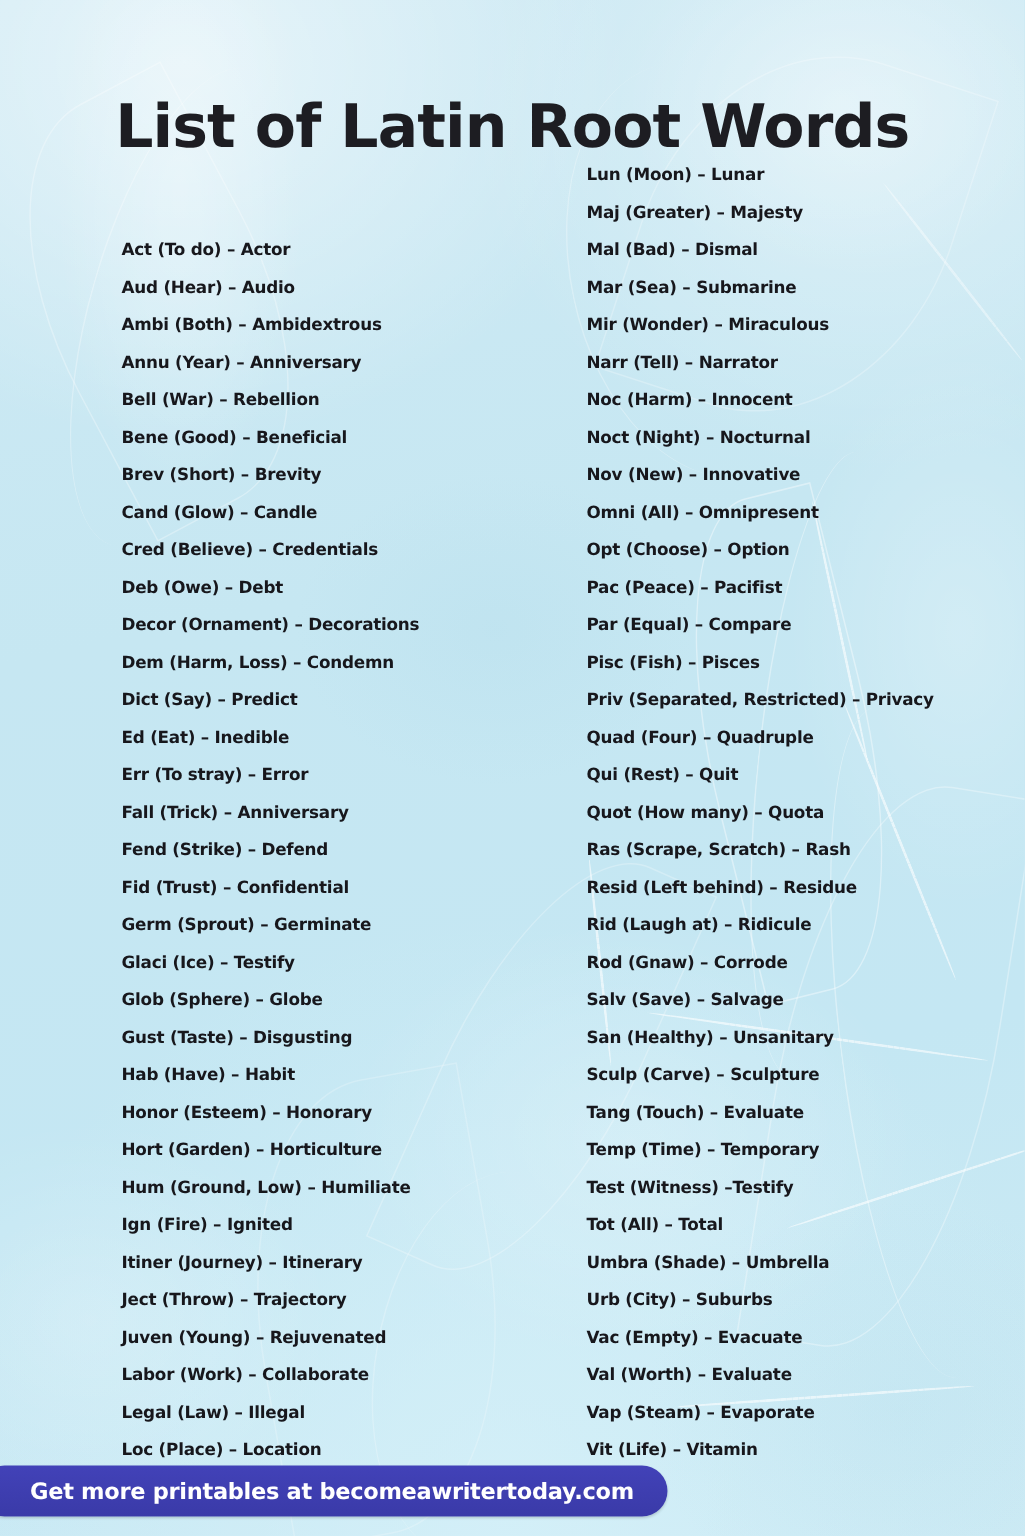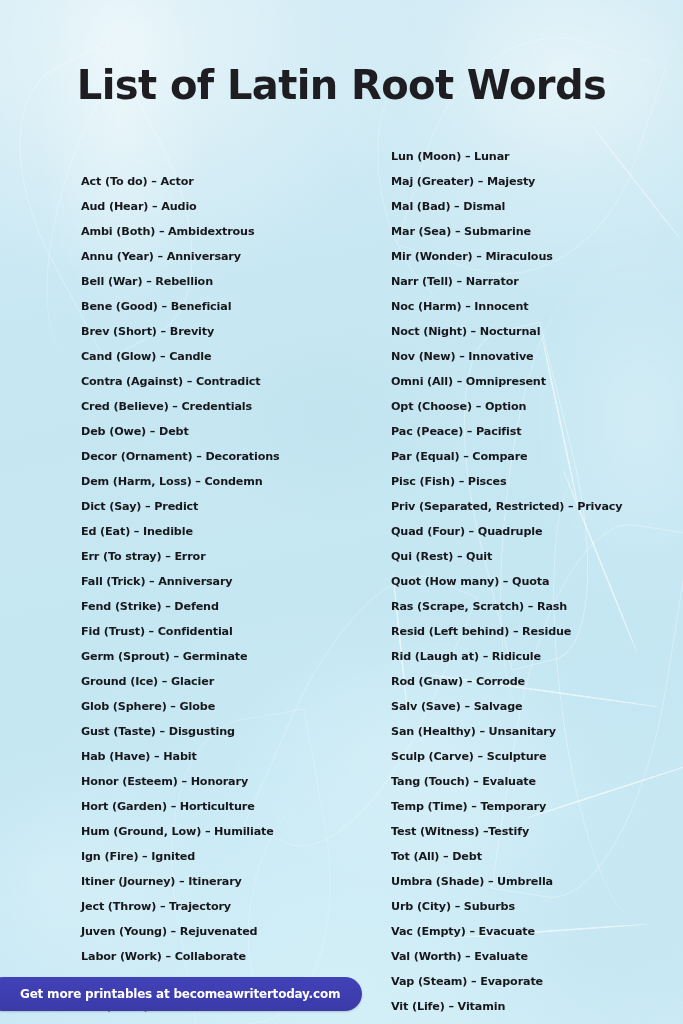--- a/index.html
+++ b/index.html
@@ -119,21 +119,21 @@
     top: 104px;
     width: 683px;
     display: flex;
     align-items: flex-end;
   }
 
   .column {
     box-sizing: border-box;
   }
   .col-left  { width: 310px; padding-left: 81px; }
-  .col-right { width: 373px; padding-left: 81px; margin-top: 40px; }
+  .col-right { width: 373px; padding-left: 81px; }
 
   .entry {
     height: 25px;
     line-height: 25px;
     font-family: "DejaVu Sans", sans-serif;
     font-weight: bold;
     font-size: 11.2px;
     letter-spacing: -0.15px;
     color: #17171c;
     white-space: nowrap;
@@ -149,21 +149,21 @@
     display: flex;
     align-items: center;
     background: #3b3bb0;
     background: linear-gradient(180deg, #4242b8 0%, #3a3aa8 100%);
     border-radius: 17px;
     box-shadow: 0 1px 2px rgba(0,0,0,0.18);
   }
   #footer-text {
     font-family: "DejaVu Sans", sans-serif;
     font-weight: bold;
-    font-size: 12px;
+    font-size: 15px;
     letter-spacing: -0.2px;
     color: #ffffff;
     white-space: nowrap;
     text-align: center;
   }
 </style>
 </head>
 <body>
 
 <div id="page">
@@ -193,33 +193,32 @@
   <div id="columns">
     <div class="column col-left" id="col-left">
         <div class="entry">Act (To do) – Actor</div>
         <div class="entry">Aud (Hear) – Audio</div>
         <div class="entry">Ambi (Both) – Ambidextrous</div>
         <div class="entry">Annu (Year) – Anniversary</div>
         <div class="entry">Bell (War) – Rebellion</div>
         <div class="entry">Bene (Good) – Beneficial</div>
         <div class="entry">Brev (Short) – Brevity</div>
         <div class="entry">Cand (Glow) – Candle</div>
-        <div class="entry">Contra (Against) – Contradict</div>
         <div class="entry">Cred (Believe) – Credentials</div>
         <div class="entry">Deb (Owe) – Debt</div>
         <div class="entry">Decor (Ornament) – Decorations</div>
         <div class="entry">Dem (Harm, Loss) – Condemn</div>
         <div class="entry">Dict (Say) – Predict</div>
         <div class="entry">Ed (Eat) – Inedible</div>
         <div class="entry">Err (To stray) – Error</div>
         <div class="entry">Fall (Trick) – Anniversary</div>
         <div class="entry">Fend (Strike) – Defend</div>
         <div class="entry">Fid (Trust) – Confidential</div>
         <div class="entry">Germ (Sprout) – Germinate</div>
-        <div class="entry">Ground (Ice) – Glacier</div>
+        <div class="entry">Glaci (Ice) – Testify</div>
         <div class="entry">Glob (Sphere) – Globe</div>
         <div class="entry">Gust (Taste) – Disgusting</div>
         <div class="entry">Hab (Have) – Habit</div>
         <div class="entry">Honor (Esteem) – Honorary</div>
         <div class="entry">Hort (Garden) – Horticulture</div>
         <div class="entry">Hum (Ground, Low) – Humiliate</div>
         <div class="entry">Ign (Fire) – Ignited</div>
         <div class="entry">Itiner (Journey) – Itinerary</div>
         <div class="entry">Ject (Throw) – Trajectory</div>
         <div class="entry">Juven (Young) – Rejuvenated</div>
@@ -249,21 +248,21 @@
         <div class="entry">Ras (Scrape, Scratch) – Rash</div>
         <div class="entry">Resid (Left behind) – Residue</div>
         <div class="entry">Rid (Laugh at) – Ridicule</div>
         <div class="entry">Rod (Gnaw) – Corrode</div>
         <div class="entry">Salv (Save) – Salvage</div>
         <div class="entry">San (Healthy) – Unsanitary</div>
         <div class="entry">Sculp (Carve) – Sculpture</div>
         <div class="entry">Tang (Touch) – Evaluate</div>
         <div class="entry">Temp (Time) – Temporary</div>
         <div class="entry">Test (Witness) –Testify</div>
-        <div class="entry">Tot (All) – Debt</div>
+        <div class="entry">Tot (All) – Total</div>
         <div class="entry">Umbra (Shade) – Umbrella</div>
         <div class="entry">Urb (City) – Suburbs</div>
         <div class="entry">Vac (Empty) – Evacuate</div>
         <div class="entry">Val (Worth) – Evaluate</div>
         <div class="entry">Vap (Steam) – Evaporate</div>
         <div class="entry">Vit (Life) – Vitamin</div>
       </div>
   </div>
 
   <div id="footer-banner">

